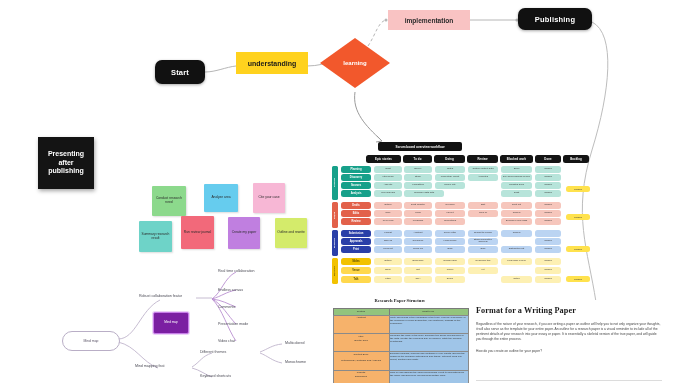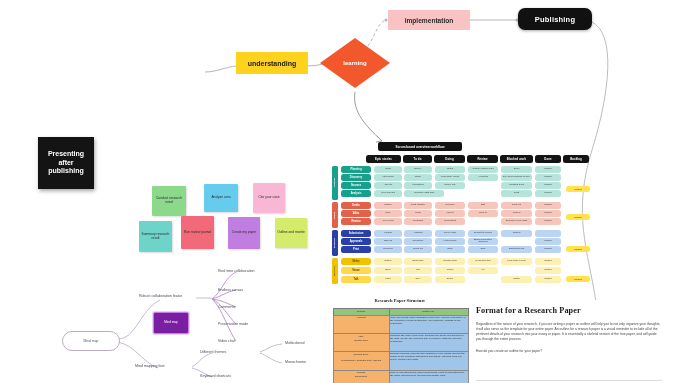--- a/index.html
+++ b/index.html
@@ -157,20 +157,23 @@
     <path d="M212,299 C222,300 228,304 236,307" stroke="#b98fd0" stroke-width=".9" fill="none"></path>
     <path d="M212,299 C222,304 228,316 236,324" stroke="#b98fd0" stroke-width=".9" fill="none"></path>
     <path d="M212,299 C222,308 228,330 236,341" stroke="#b98fd0" stroke-width=".9" fill="none"></path>
 
     <path d="M192,367 C200,362 202,356 212,353" stroke="#c0b4cc" stroke-width=".9" fill="none"></path>
     <path d="M192,368 C200,370 204,374 212,377" stroke="#c0b4cc" stroke-width=".9" fill="none"></path>
     <path d="M260,352 C268,349 272,345 282,344" stroke="#c0b4cc" stroke-width=".9" fill="none"></path>
     <path d="M260,353 C268,356 272,361 282,363" stroke="#c0b4cc" stroke-width=".9" fill="none"></path>
   </svg>
 
+  <div class="node pill-dark" style="left:155px;top:60px;width:50px;height:24px;font-size:7.5px;">
+    <span>Start</span>
+  </div>
 
   <div class="node box-yellow" style="left:236px;top:52px;width:72px;height:22px;font-size:7px;">
     <span>understanding</span>
   </div>
 
   <div class="node diamond" style="left:320px;top:38px;width:70px;height:50px;font-size:6px;">
     <span>learning</span>
   </div>
 
   <div class="node box-pink" style="left:388px;top:10px;width:82px;height:20px;font-size:6.6px;">
@@ -383,19 +386,19 @@
     <div class="rps-txt left" style="left:56px;top:56px;width:78px;height:18px;">Describe findings, analysis and methods in your results. Explain the design of the research with figures and tables. Interpret each one report, solution and limits.</div>
 
     <div class="rps-cell-l" style="left:0px;top:74px;width:56px;height:13px;"></div>
     <div class="rps-cell-r" style="left:56px;top:74px;width:78px;height:13px;"></div>
     <div class="rps-txt" style="left:0px;top:75px;width:56px;">Results</div>
     <div class="rps-txt" style="left:0px;top:79px;width:56px;">Discussion</div>
     <div class="rps-txt left" style="left:56px;top:75px;width:78px;height:12px;">Sum up and discuss the observed findings. Point to implications for the wider research field. Recommend further work.</div>
   </div>
 
   <div class="doc" style="left:476px;top:300px;width:196px;height:83px;padding:6px 10px 0 0;box-sizing:border-box;">
-    <h1>Format for a Research Paper</h1>
+    <h1>Format for a Writing Paper</h1>
     <p style="margin-top:7px;">Regardless of the nature of your research, if you are writing a paper an outline will help you to not only organize your thoughts, it will also serve as the template for your entire paper. An outline for a research paper is a visual reminder to include all of the pertinent details of your research into your essay or paper. It is essentially a skeletal version of the true paper, and will guide you through the entire process.</p>
     <p style="margin-top:7px;">How do you create an outline for your paper?</p>
     <div class="doc-rule" style="left:0;top:80px;width:186px;"></div>
   </div>
 
 </div>
 
 </body></html>

